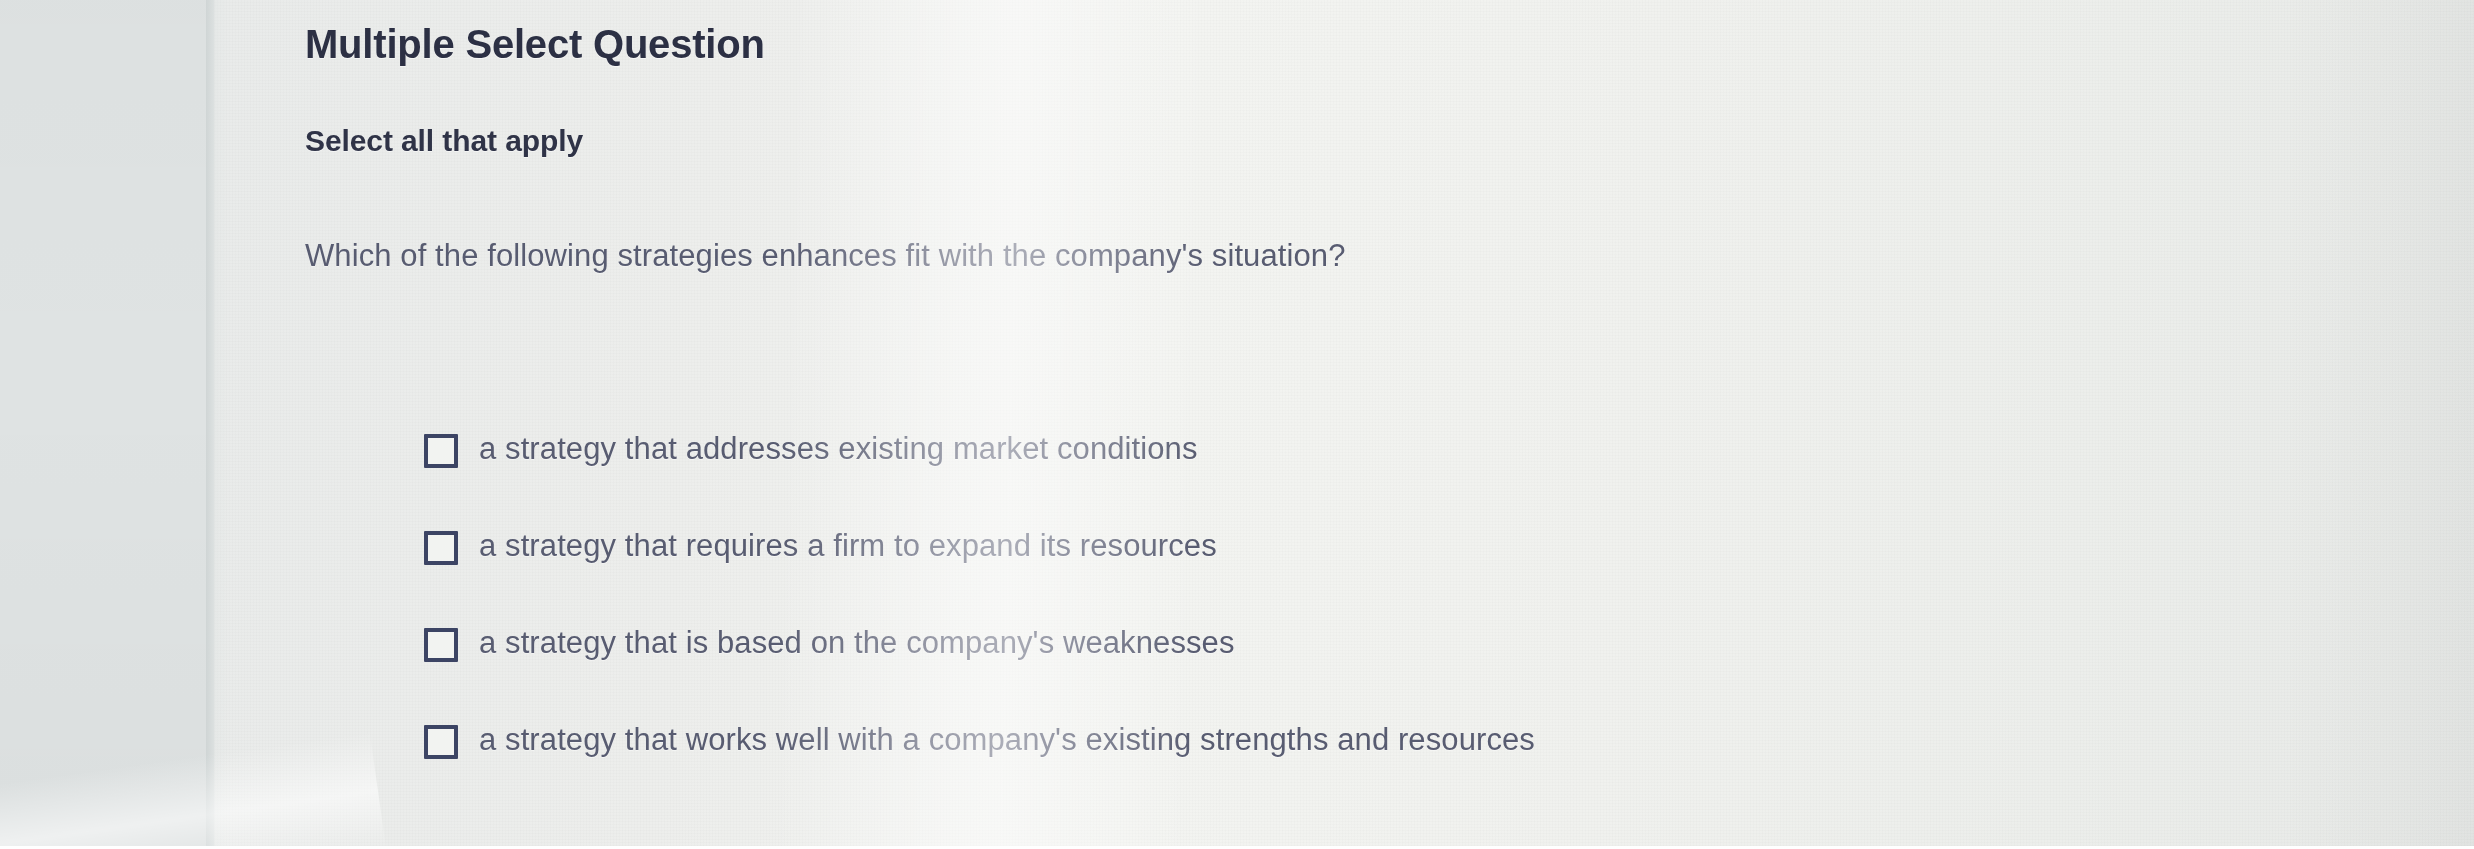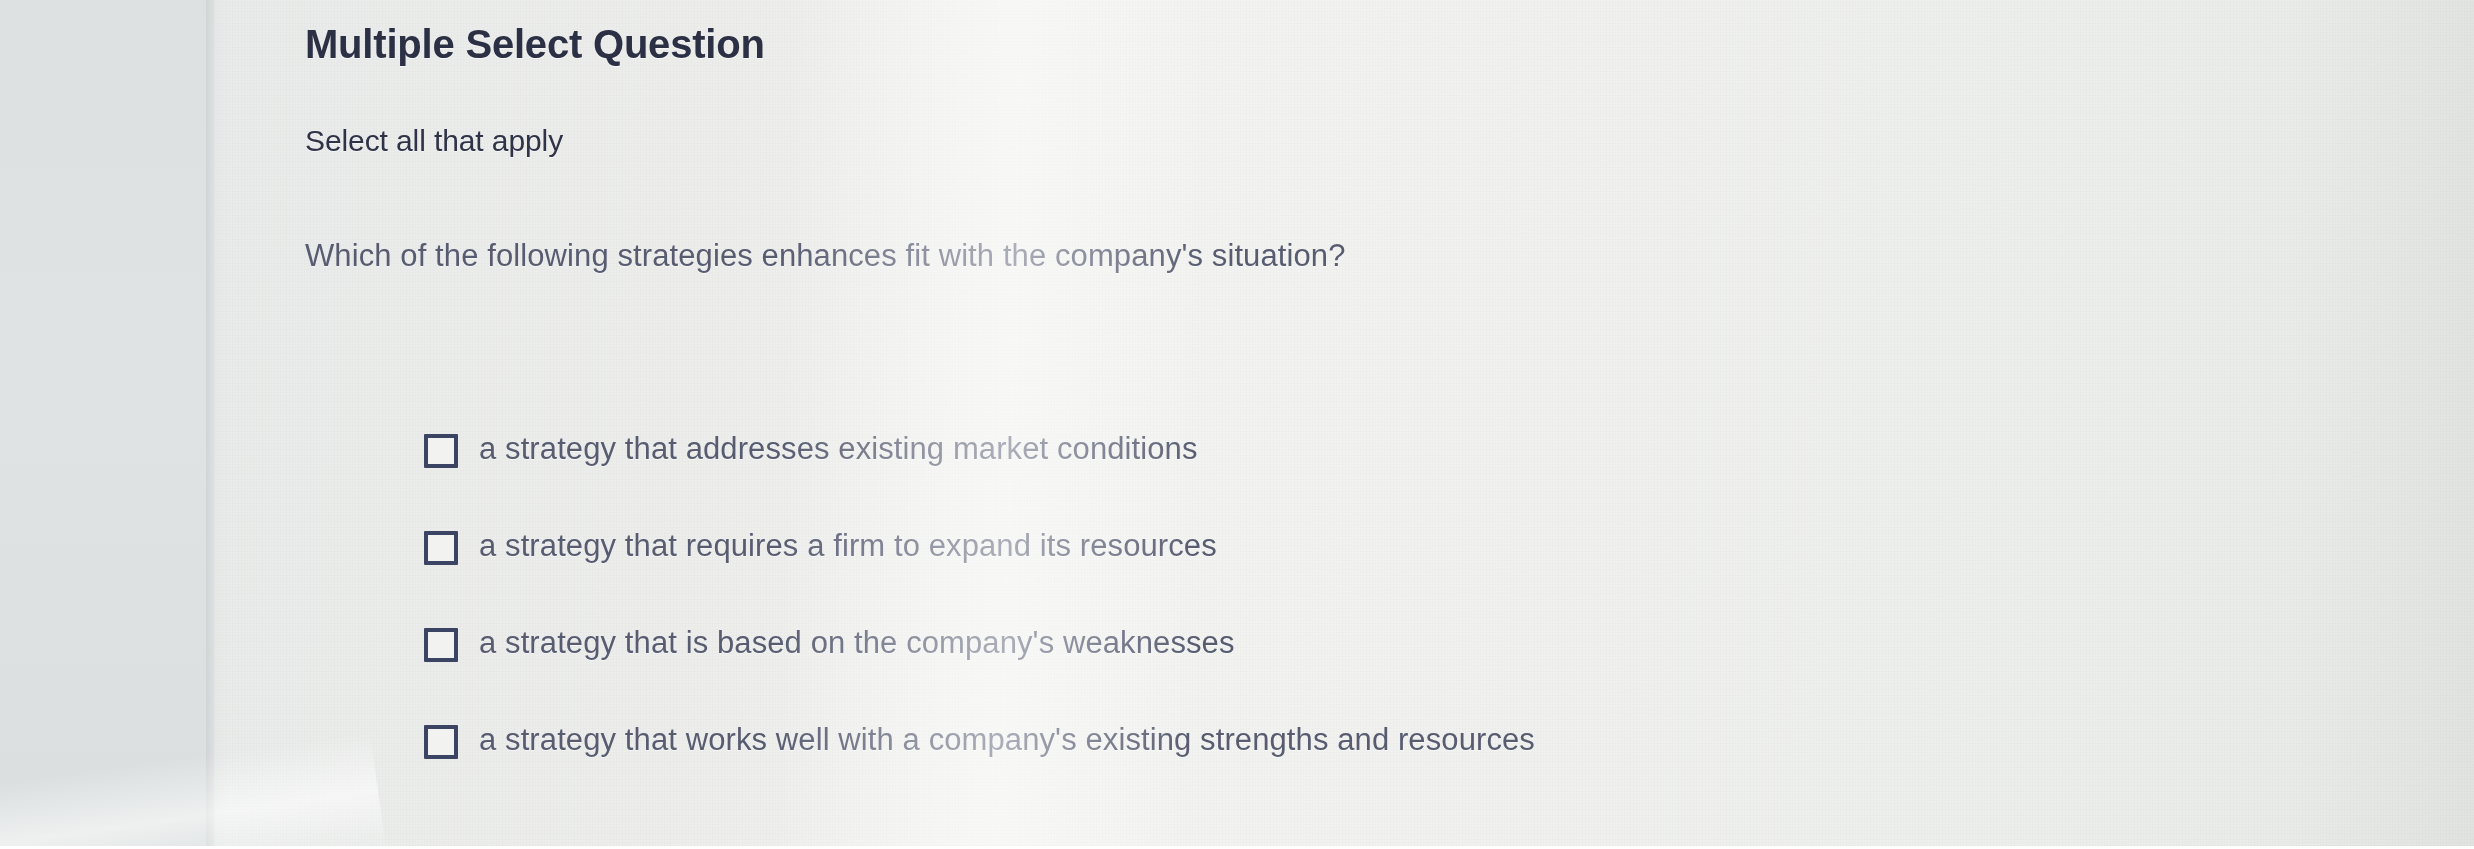--- a/index.html
+++ b/index.html
@@ -136,21 +136,21 @@
     color: #2c3044;
     white-space: nowrap;
     text-shadow: 0 1px 0 rgba(255,255,255,0.55);
   }
 
   .q-subtitle {
     position: absolute;
     top: 124px;
     left: 0;
     font-size: 30px;
-    font-weight: 400;
+    font-weight: 700;
     letter-spacing: -0.1px;
     color: #2f3347;
     white-space: nowrap;
     text-shadow: 0 1px 0 rgba(255,255,255,0.5);
   }
 
   .q-stem {
     position: absolute;
     top: 238px;
     left: 0;

